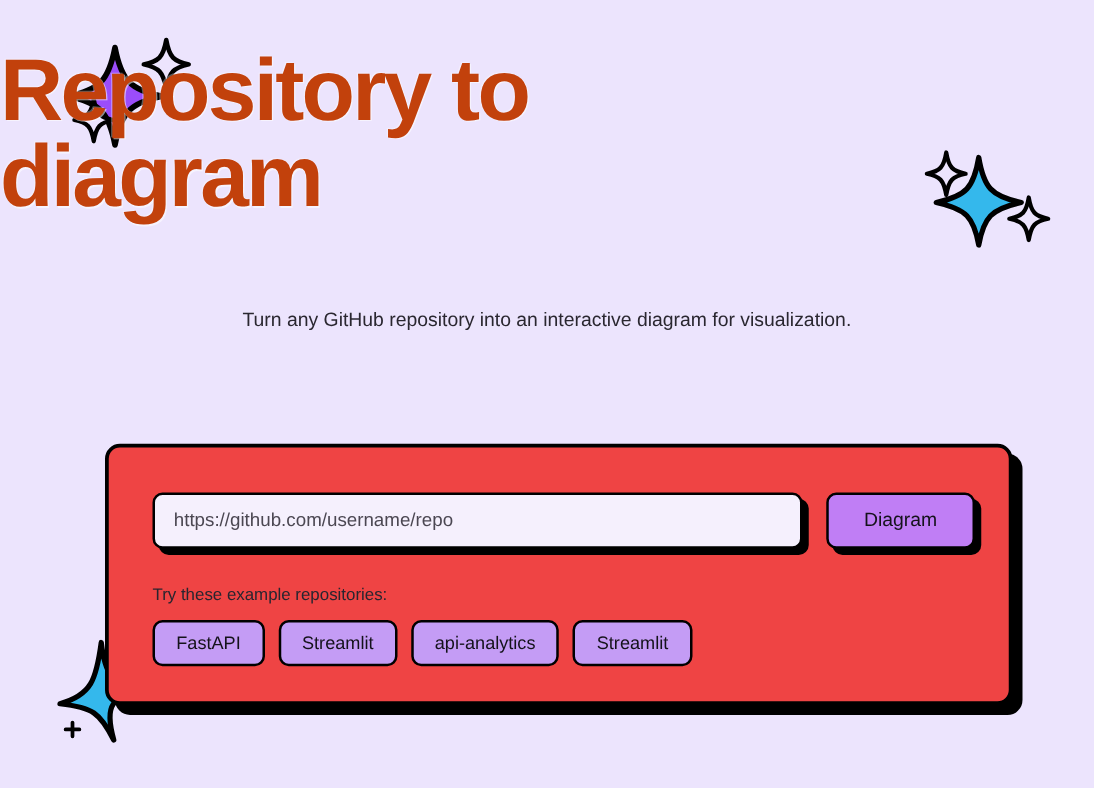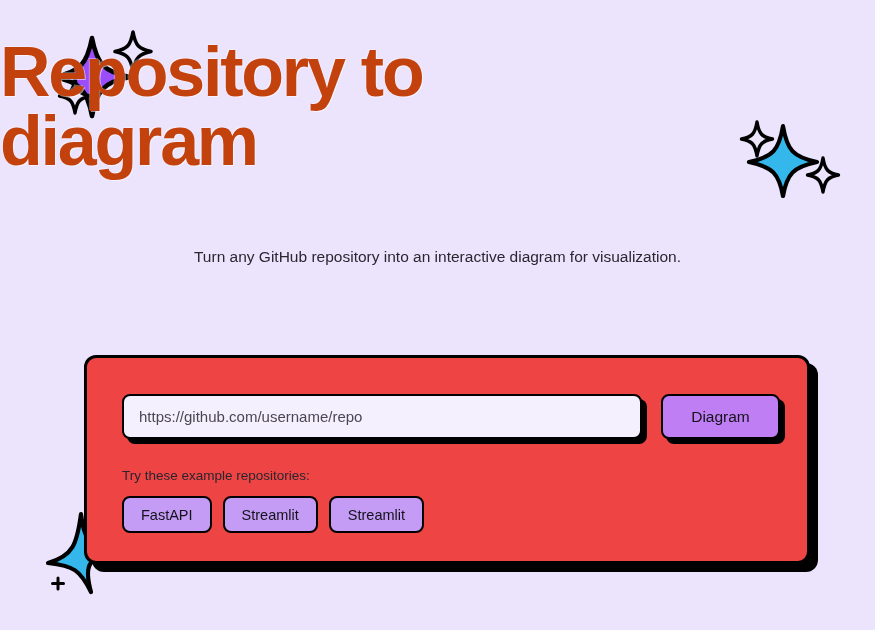--- a/index.html
+++ b/index.html
@@ -184,17 +184,18 @@
     <div class="form-row">
       <input class="url-input" type="text" placeholder="https://github.com/username/repo" style="">
       <button class="diagram-btn">Diagram</button>
     </div>
 
     <div class="examples-label">Try these example repositories:</div>
 
     <div class="chips">
       <button class="chip">FastAPI</button>
       <button class="chip">Streamlit</button>
+      <button class="chip">api-analytics</button>
       <button class="chip">Streamlit</button>
     </div>
 
   </div>
 </div>
 
 </body></html>

